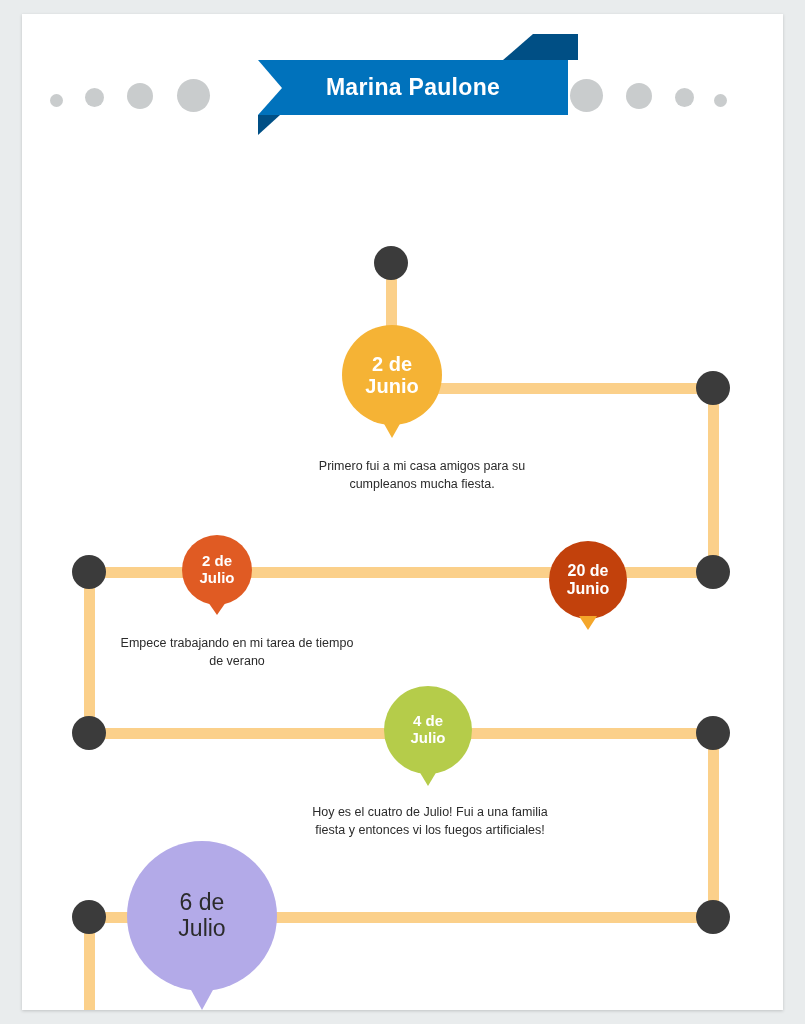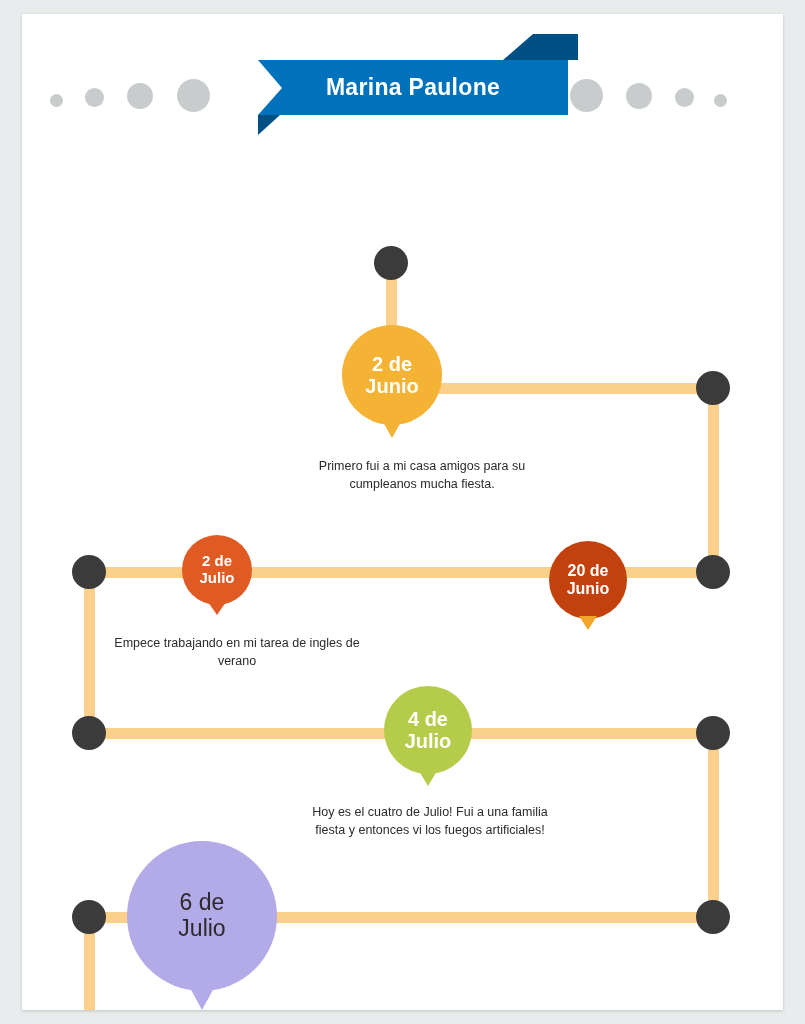--- a/index.html
+++ b/index.html
@@ -180,23 +180,23 @@
   </div>
   <div class="tail" style="left:557px;top:602px;border-top:14px solid #f4a62a;"></div>
 
   <div class="bubble" style="left:160px;top:521px;width:70px;height:70px;background:#e05b23;font-size:15px;">
     <span class="txt">
       <span>2 de</span><br>
       <span>Julio</span>
     </span>
   </div>
   <div class="tail" style="left:186px;top:588px;border-top:13px solid #e05b23;"></div>
-  <div class="caption" style="left:90px;top:620px;width:250px;">Empece trabajando en mi tarea de ingles de verano</div>
-
-  <div class="bubble" style="left:362px;top:672px;width:88px;height:88px;background:#b5cc4a;font-size:20px;">
+  <div class="caption" style="left:90px;top:620px;width:250px;">Empece trabajando en mi tarea de tiempo de verano</div>
+
+  <div class="bubble" style="left:362px;top:672px;width:88px;height:88px;background:#b5cc4a;font-size:15px;">
     <span class="txt">
       <span>4 de</span><br>
       <span>Julio</span>
     </span>
   </div>
   <div class="tail" style="left:397px;top:757px;border-top:15px solid #b5cc4a;"></div>
   <div class="caption" style="left:288px;top:789px;width:240px;">Hoy es el cuatro de Julio! Fui a una familia fiesta y entonces vi los fuegos artificiales!</div>
 
   <div class="bubble" style="left:105px;top:827px;width:150px;height:150px;background:#b3aae8;font-size:23px;font-weight:normal;color:#2b2b2b;">
     <span class="txt">

